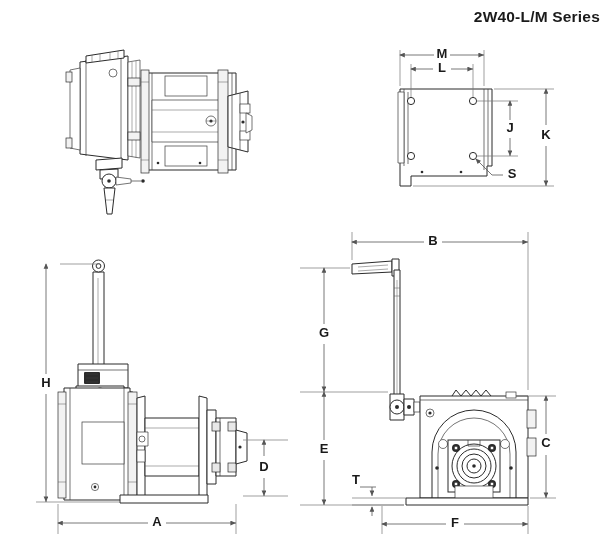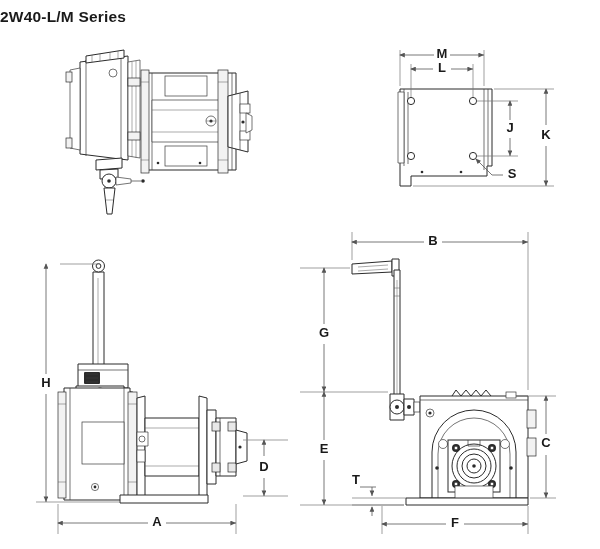--- a/index.html
+++ b/index.html
@@ -18,21 +18,21 @@
     position: relative;
     width: 600px;
     height: 549px;
     background: #ffffff;
   }
   #title {
     position: absolute;
     top: 8px;
     left: 0;
     width: 600px;
-    text-align: left;
+    text-align: right;
     font-size: 15.5px;
     font-weight: bold;
     color: #1a1a1a;
     letter-spacing: 0.2px;
   }
   svg.drawing {
     position: absolute;
     top: 0;
     left: 0;
     width: 600px;

